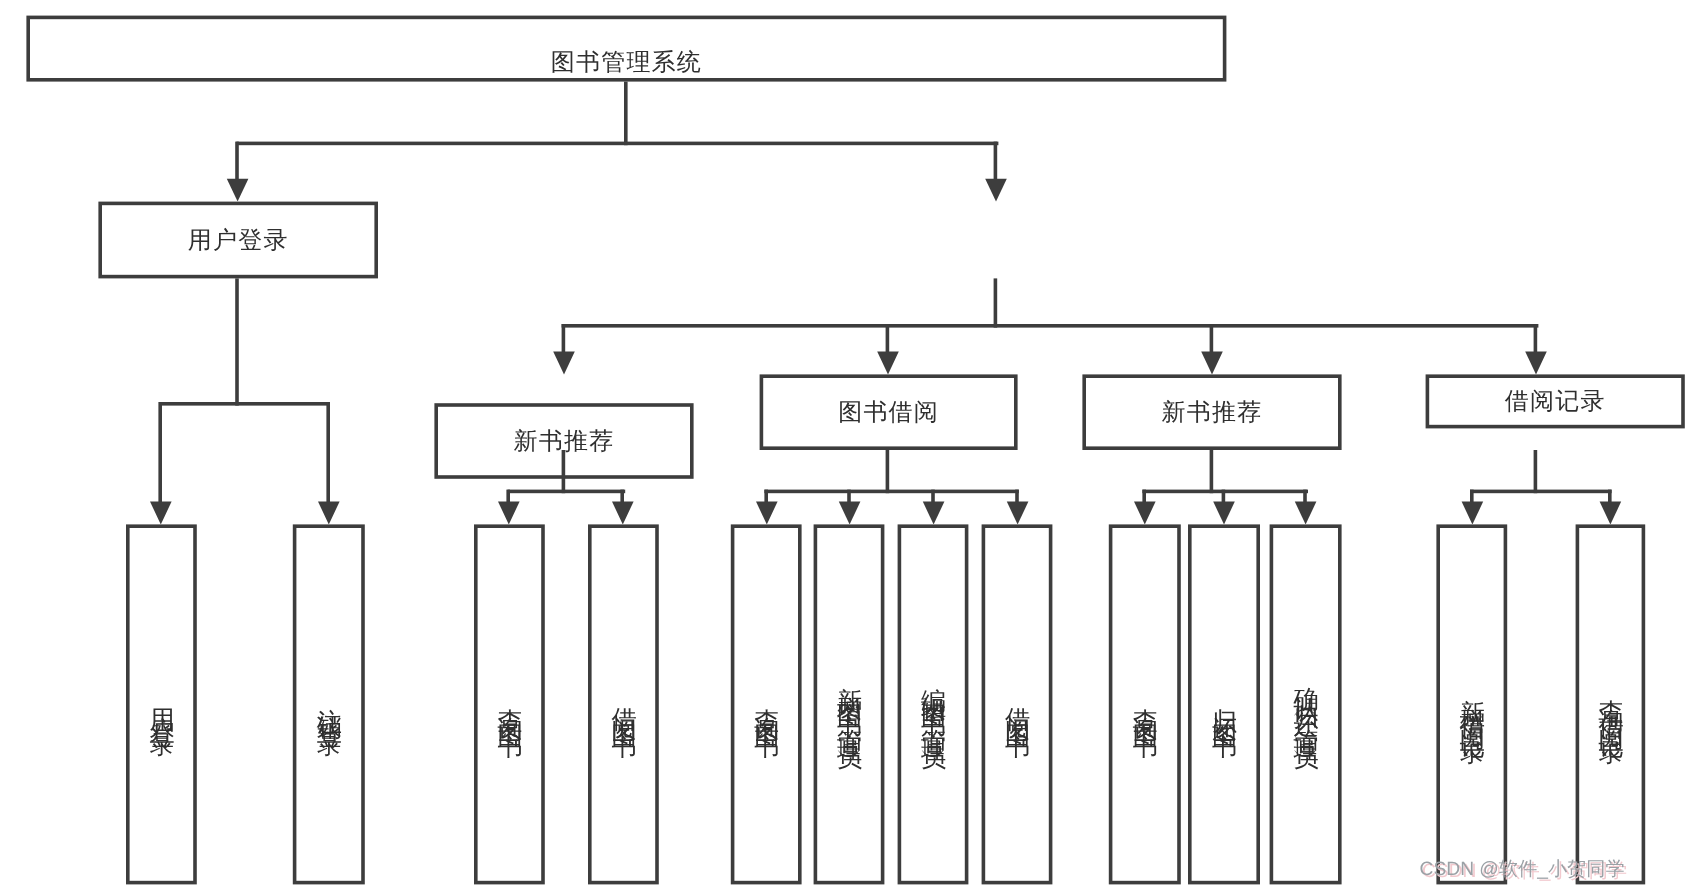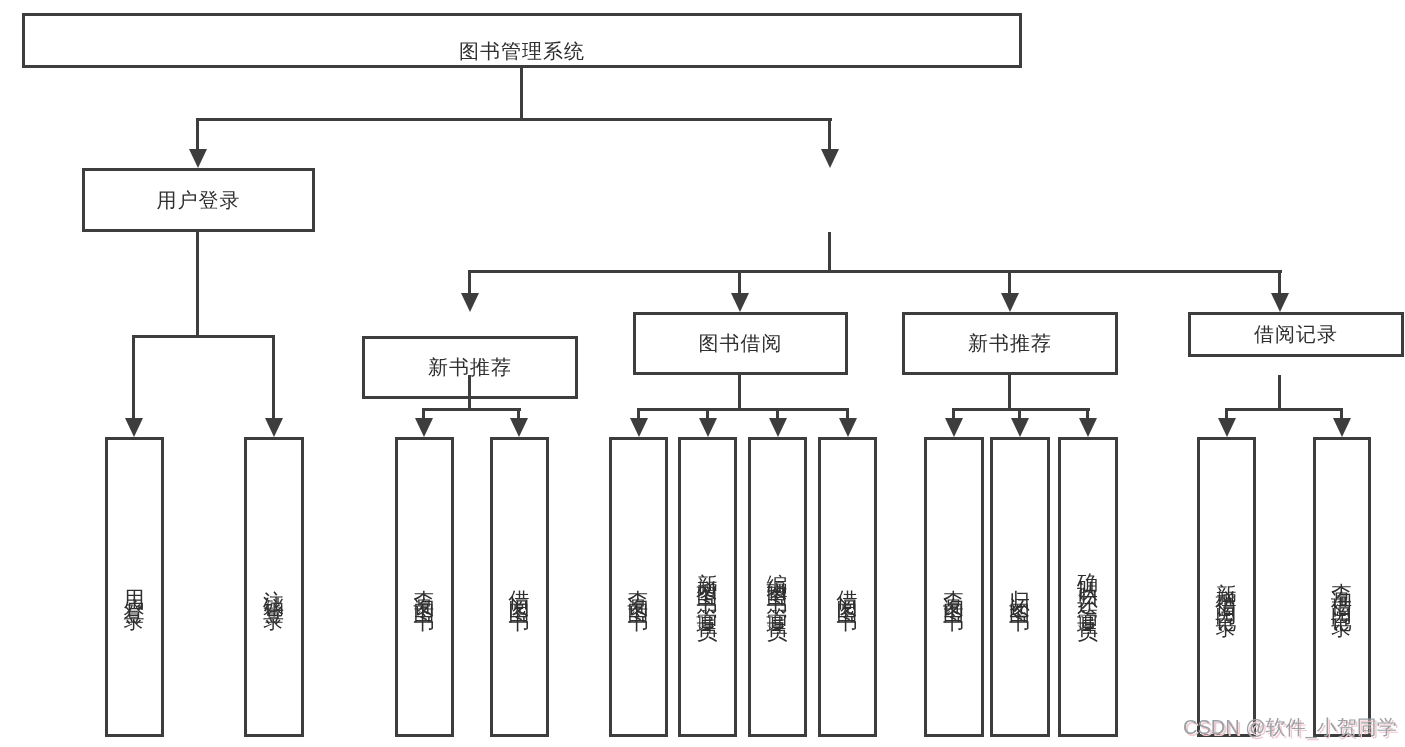--- a/index.html
+++ b/index.html
@@ -31,21 +31,21 @@
   }
   .vline{position:absolute;width:3px;background:var(--line);}
   .hline{position:absolute;height:3px;background:var(--line);}
   .arrow{
     position:absolute;width:0;height:0;
     border-left:9px solid transparent;border-right:9px solid transparent;
     border-top:19px solid var(--line);
   }
   #watermark{
     position:absolute;left:1183px;top:714px;
-    font-size:20px;color:var(--wm);
+    font-size:16px;color:var(--wm);
     text-shadow:2px 2px 0 #f2c9ce;
     white-space:nowrap;
   }
 </style>
 </head>
 <body>
 
 <div id="stage">
 
   <div class="node" style="left:22px;top:13px;width:1000px;height:55px;align-items:flex-end;">

